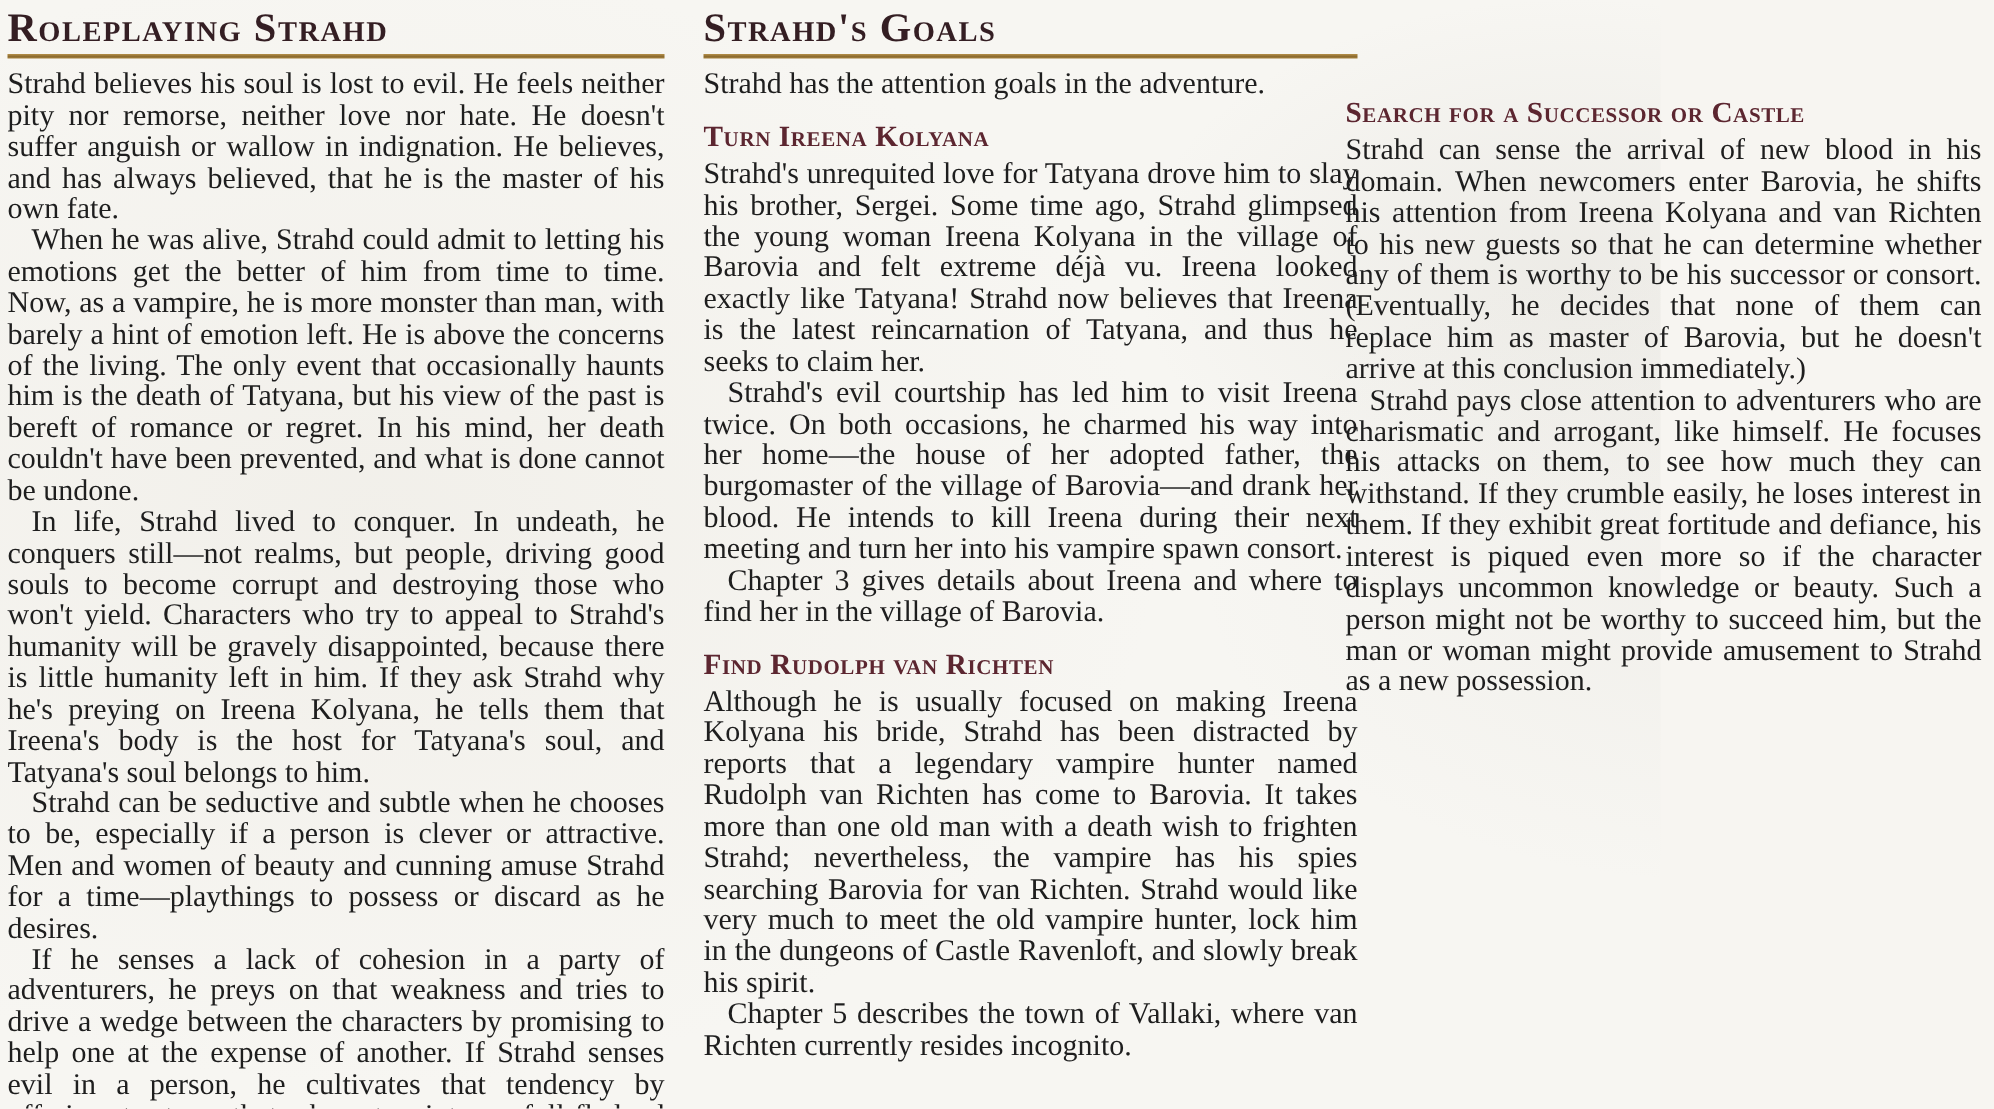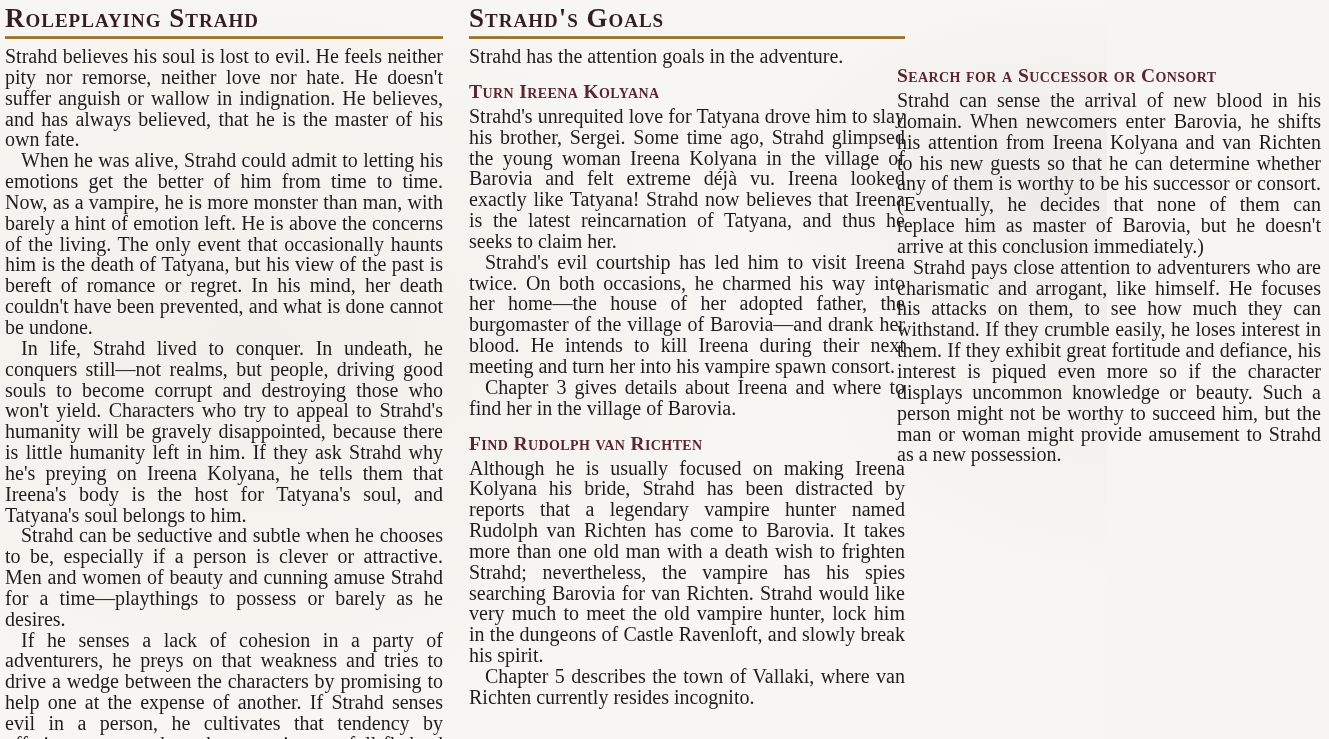--- a/index.html
+++ b/index.html
@@ -62,38 +62,38 @@
 <body>
 
 <div class="page">
 
   <section class="col col-left">
     <h1 class="section-head">Roleplaying Strahd</h1>
     <div class="gold-rule"></div>
     <p class="body-text">Strahd believes his soul is lost to evil. He feels neither pity nor remorse, neither love nor hate. He doesn't suffer anguish or wallow in indignation. He believes, and has always believed, that he is the master of his own fate.</p>
     <p class="body-text ind">When he was alive, Strahd could admit to letting his emotions get the better of him from time to time. Now, as a vampire, he is more monster than man, with barely a hint of emotion left. He is above the concerns of the living. The only event that occasionally haunts him is the death of Tatyana, but his view of the past is bereft of romance or regret. In his mind, her death couldn't have been prevented, and what is done cannot be undone.</p>
     <p class="body-text ind">In life, Strahd lived to conquer. In undeath, he conquers still—not realms, but people, driving good souls to become corrupt and destroying those who won't yield. Characters who try to appeal to Strahd's humanity will be gravely disappointed, because there is little humanity left in him. If they ask Strahd why he's preying on Ireena Kolyana, he tells them that Ireena's body is the host for Tatyana's soul, and Tatyana's soul belongs to him.</p>
-    <p class="body-text ind">Strahd can be seductive and subtle when he chooses to be, especially if a person is clever or attractive. Men and women of beauty and cunning amuse Strahd for a time—playthings to possess or barely as he desires.</p>
+    <p class="body-text ind">Strahd can be seductive and subtle when he chooses to be, especially if a person is clever or attractive. Men and women of beauty and cunning amuse Strahd for a time—playthings to possess or discard as he desires.</p>
     <p class="body-text ind">If he senses a lack of cohesion in a party of adventurers, he preys on that weakness and tries to drive a wedge between the characters by promising to help one at the expense of another. If Strahd senses evil in a person, he cultivates that tendency by offering to turn that character into a full-fledged vampire after helping Strahd destroy the rest of the party. Ultimately, Strahd doesn't honor his promise, instead turning the character into a vampire spawn under his control.</p>
   </section>
 
   <section class="col col-middle">
     <h1 class="section-head">Strahd's Goals</h1>
     <div class="gold-rule"></div>
     <p class="body-text intro">Strahd has the attention goals in the adventure.</p>
 
     <h2 class="sub-head">Turn Ireena Kolyana</h2>
     <p class="body-text">Strahd's unrequited love for Tatyana drove him to slay his brother, Sergei. Some time ago, Strahd glimpsed the young woman Ireena Kolyana in the village of Barovia and felt extreme déjà vu. Ireena looked exactly like Tatyana! Strahd now believes that Ireena is the latest reincarnation of Tatyana, and thus he seeks to claim her.</p>
     <p class="body-text ind">Strahd's evil courtship has led him to visit Ireena twice. On both occasions, he charmed his way into her home—the house of her adopted father, the burgomaster of the village of Barovia—and drank her blood. He intends to kill Ireena during their next meeting and turn her into his vampire spawn consort.</p>
     <p class="body-text ind">Chapter 3 gives details about Ireena and where to find her in the village of Barovia.</p>
 
     <h2 class="sub-head">Find Rudolph van Richten</h2>
     <p class="body-text">Although he is usually focused on making Ireena Kolyana his bride, Strahd has been distracted by reports that a legendary vampire hunter named Rudolph van Richten has come to Barovia. It takes more than one old man with a death wish to frighten Strahd; nevertheless, the vampire has his spies searching Barovia for van Richten. Strahd would like very much to meet the old vampire hunter, lock him in the dungeons of Castle Ravenloft, and slowly break his spirit.</p>
     <p class="body-text ind">Chapter 5 describes the town of Vallaki, where van Richten currently resides incognito.</p>
   </section>
 
   <section class="col col-right">
-    <h2 class="sub-head">Search for a Successor or Consort</h2>
+    <h2 class="sub-head">Search for a Successor or Castle</h2>
     <p class="body-text">Strahd can sense the arrival of new blood in his domain. When newcomers enter Barovia, he shifts his attention from Ireena Kolyana and van Richten to his new guests so that he can determine whether any of them is worthy to be his successor or consort. (Eventually, he decides that none of them can replace him as master of Barovia, but he doesn't arrive at this conclusion immediately.)</p>
     <p class="body-text ind">Strahd pays close attention to adventurers who are charismatic and arrogant, like himself. He focuses his attacks on them, to see how much they can withstand. If they crumble easily, he loses interest in them. If they exhibit great fortitude and defiance, his interest is piqued  even more so if the character displays uncommon knowledge or beauty. Such a person might not be worthy to succeed him, but the man or woman might provide amusement to Strahd as a new possession.</p>
   </section>
 
 </div>
 
 </body></html>

